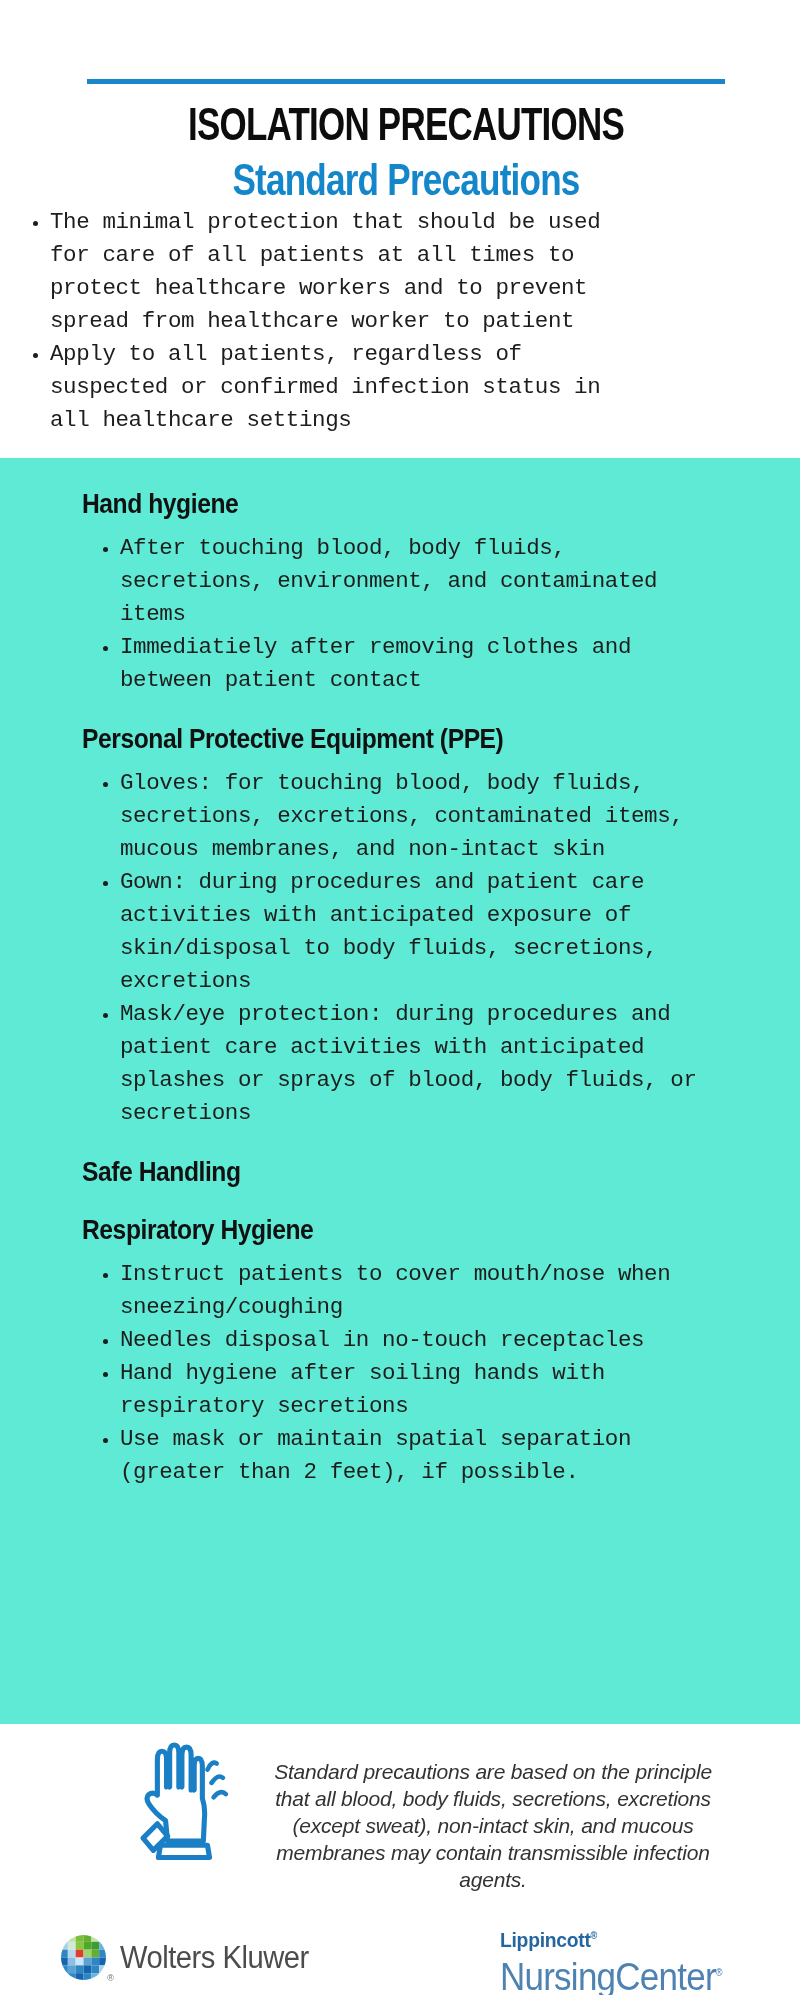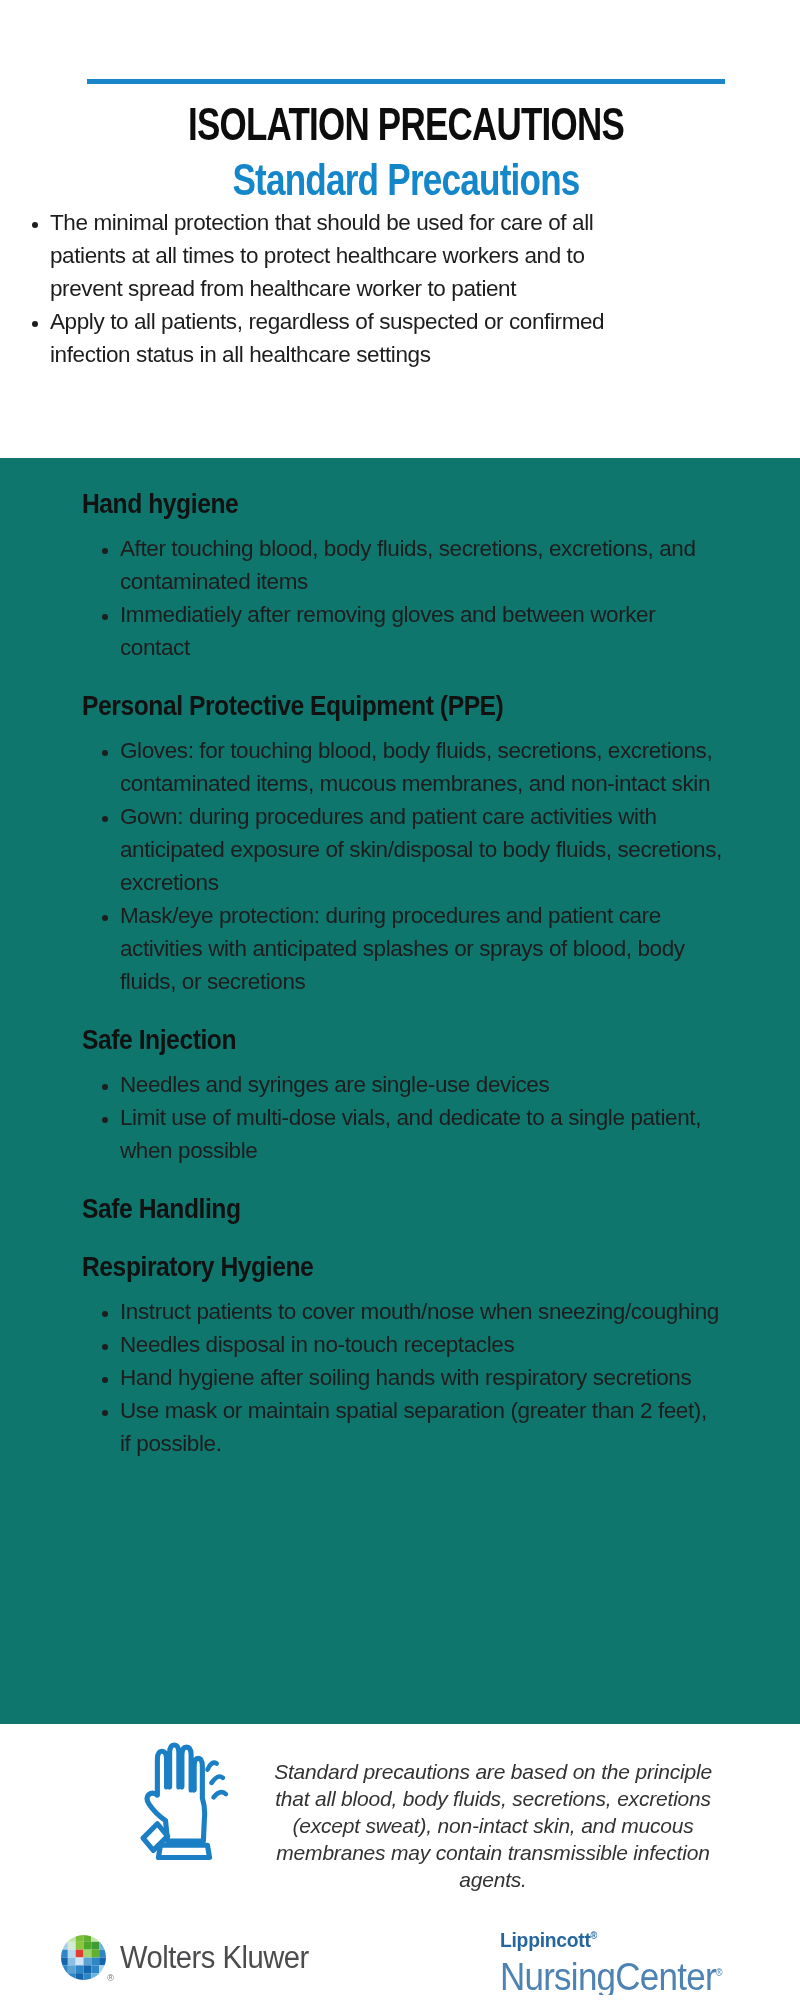--- a/index.html
+++ b/index.html
@@ -51,40 +51,41 @@
     color: #1486ca;
     transform: scaleX(0.78);
     transform-origin: center;
     white-space: nowrap;
   }
   ul.bullets {
     margin: 0;
     padding: 0 0 0 38px;
     list-style: disc;
     width: 602px;
+    font-family: Liberation Mono, monospace;
   }
   ul.bullets li {
     font-size: 22.5px;
     line-height: 33px;
     letter-spacing: -0.4px;
     color: #1d1d1d;
   }
   ul.bullets li::marker {
     color: #1d1d1d;
     font-size: 19px;
   }
   .intro-list {
     margin: 20px 0 0 82px;
   }
 
   
   .content-band {
     height: 1266px;
     box-sizing: border-box;
-    background: #0f766e;
+    background: #5eead4;
     padding: 14px 78px 0 82px;
     overflow: hidden;
   }
   .section-heading {
     margin: 26px 0 12px 0;
     font-size: 28px;
     line-height: 32px;
     font-weight: bold;
     letter-spacing: -0.5px;
     color: #111111;
@@ -198,41 +199,34 @@
     <li>The minimal protection that should be used for care of all patients at all times to protect healthcare workers and to prevent spread from healthcare worker to patient</li>
     <li>Apply to all patients, regardless of suspected or confirmed infection status in all healthcare settings</li>
   </ul>
 </div>
 
 <div class="content-band">
 
   <div class="section">
     <h3 class="section-heading">Hand hygiene</h3>
     <ul class="bullets">
-      <li>After touching blood, body fluids, secretions, excretions, and contaminated items</li>
-      <li>Immediatiely after removing gloves and between worker contact</li>
+      <li>After touching blood, body fluids, secretions, environment, and contaminated items</li>
+      <li>Immediatiely after removing clothes and between patient contact</li>
     </ul>
   </div>
 
   <div class="section">
     <h3 class="section-heading">Personal Protective Equipment (PPE)</h3>
     <ul class="bullets">
       <li>Gloves: for touching blood, body fluids, secretions, excretions, contaminated items, mucous membranes, and non-intact skin</li>
       <li>Gown: during procedures and patient care activities with anticipated exposure of skin/disposal to body fluids, secretions, excretions</li>
       <li>Mask/eye protection: during procedures and patient care activities with anticipated splashes or sprays of blood, body fluids, or secretions</li>
     </ul>
   </div>
 
-  <div class="section">
-    <h3 class="section-heading">Safe Injection</h3>
-    <ul class="bullets">
-      <li>Needles and syringes are single-use devices</li>
-      <li>Limit use of multi-dose vials, and dedicate to a single patient, when possible</li>
-    </ul>
-  </div>
 
   <div class="section">
     <h3 class="section-heading">Safe Handling</h3>
   </div>
 
   <div class="section">
     <h3 class="section-heading">Respiratory Hygiene</h3>
     <ul class="bullets">
       <li>Instruct patients to cover mouth/nose when sneezing/coughing</li>
       <li>Needles disposal in no-touch receptacles</li>

